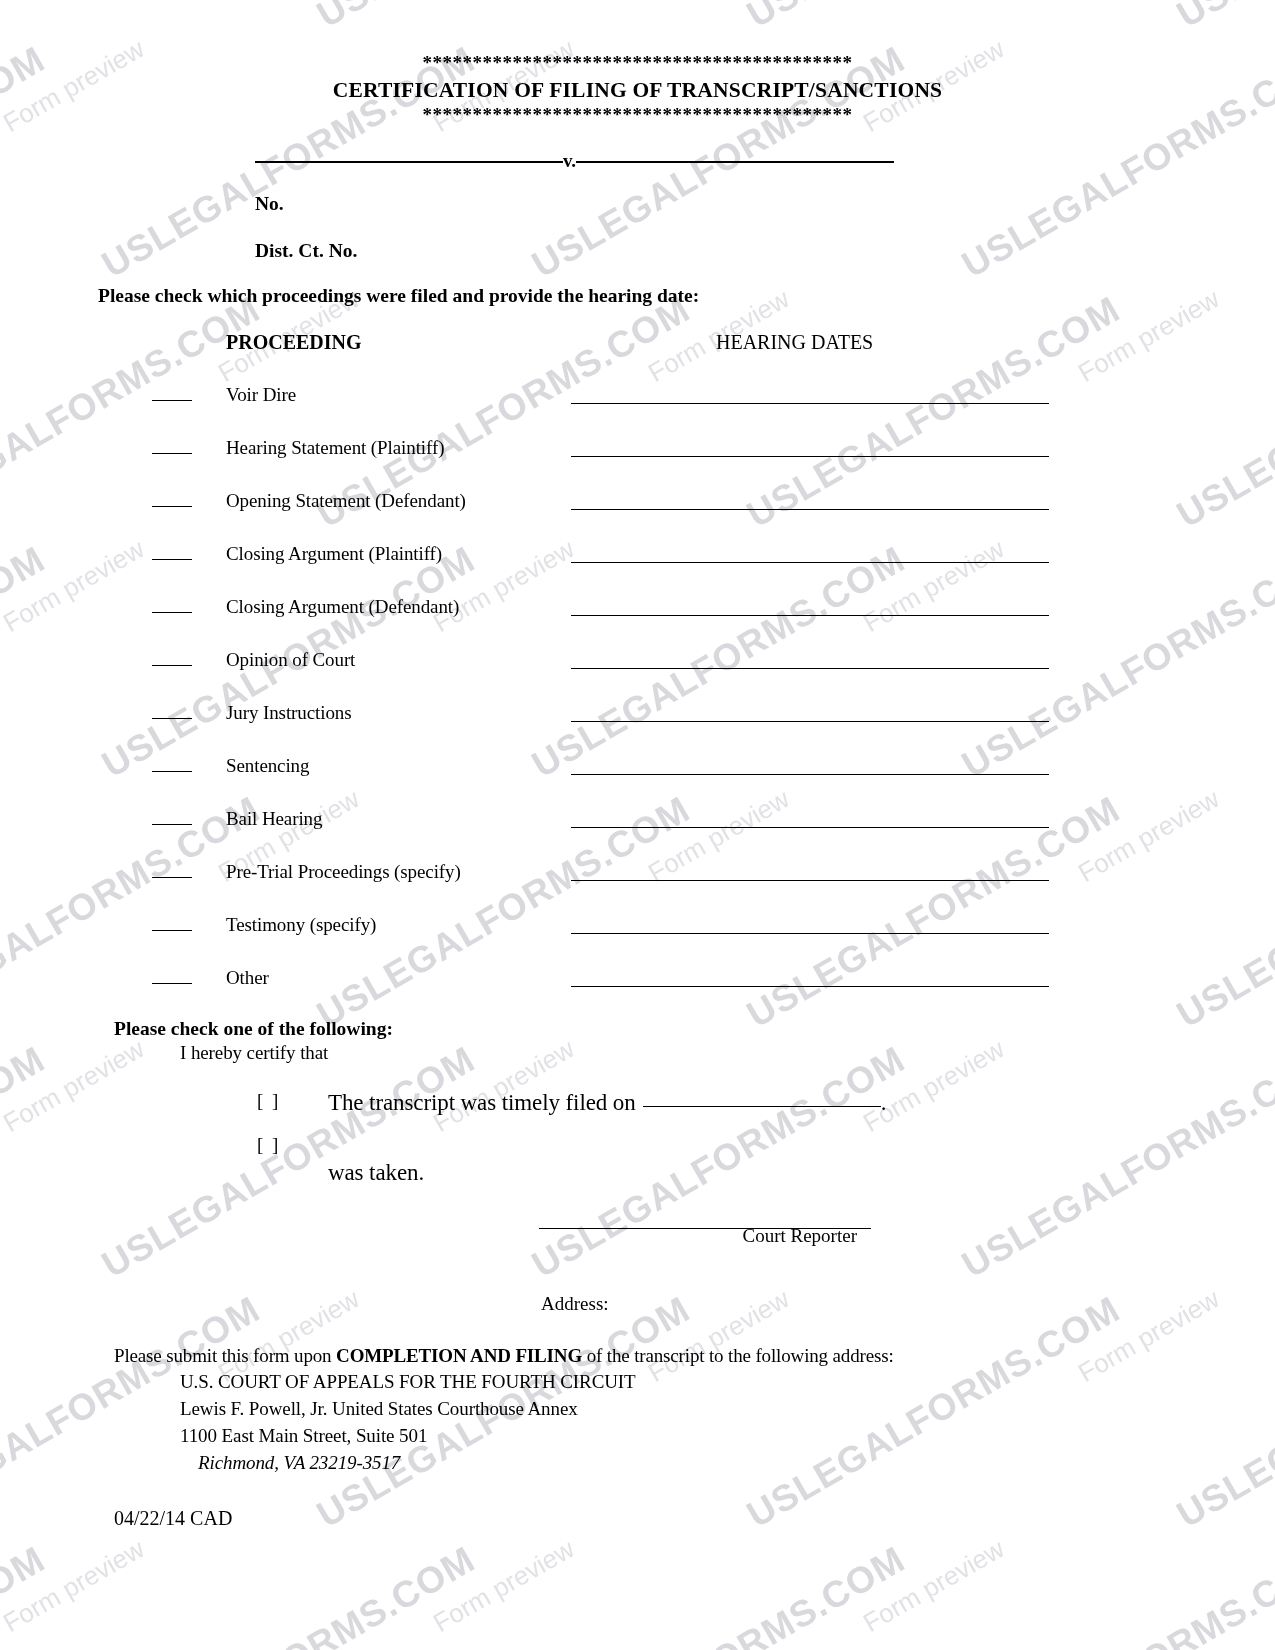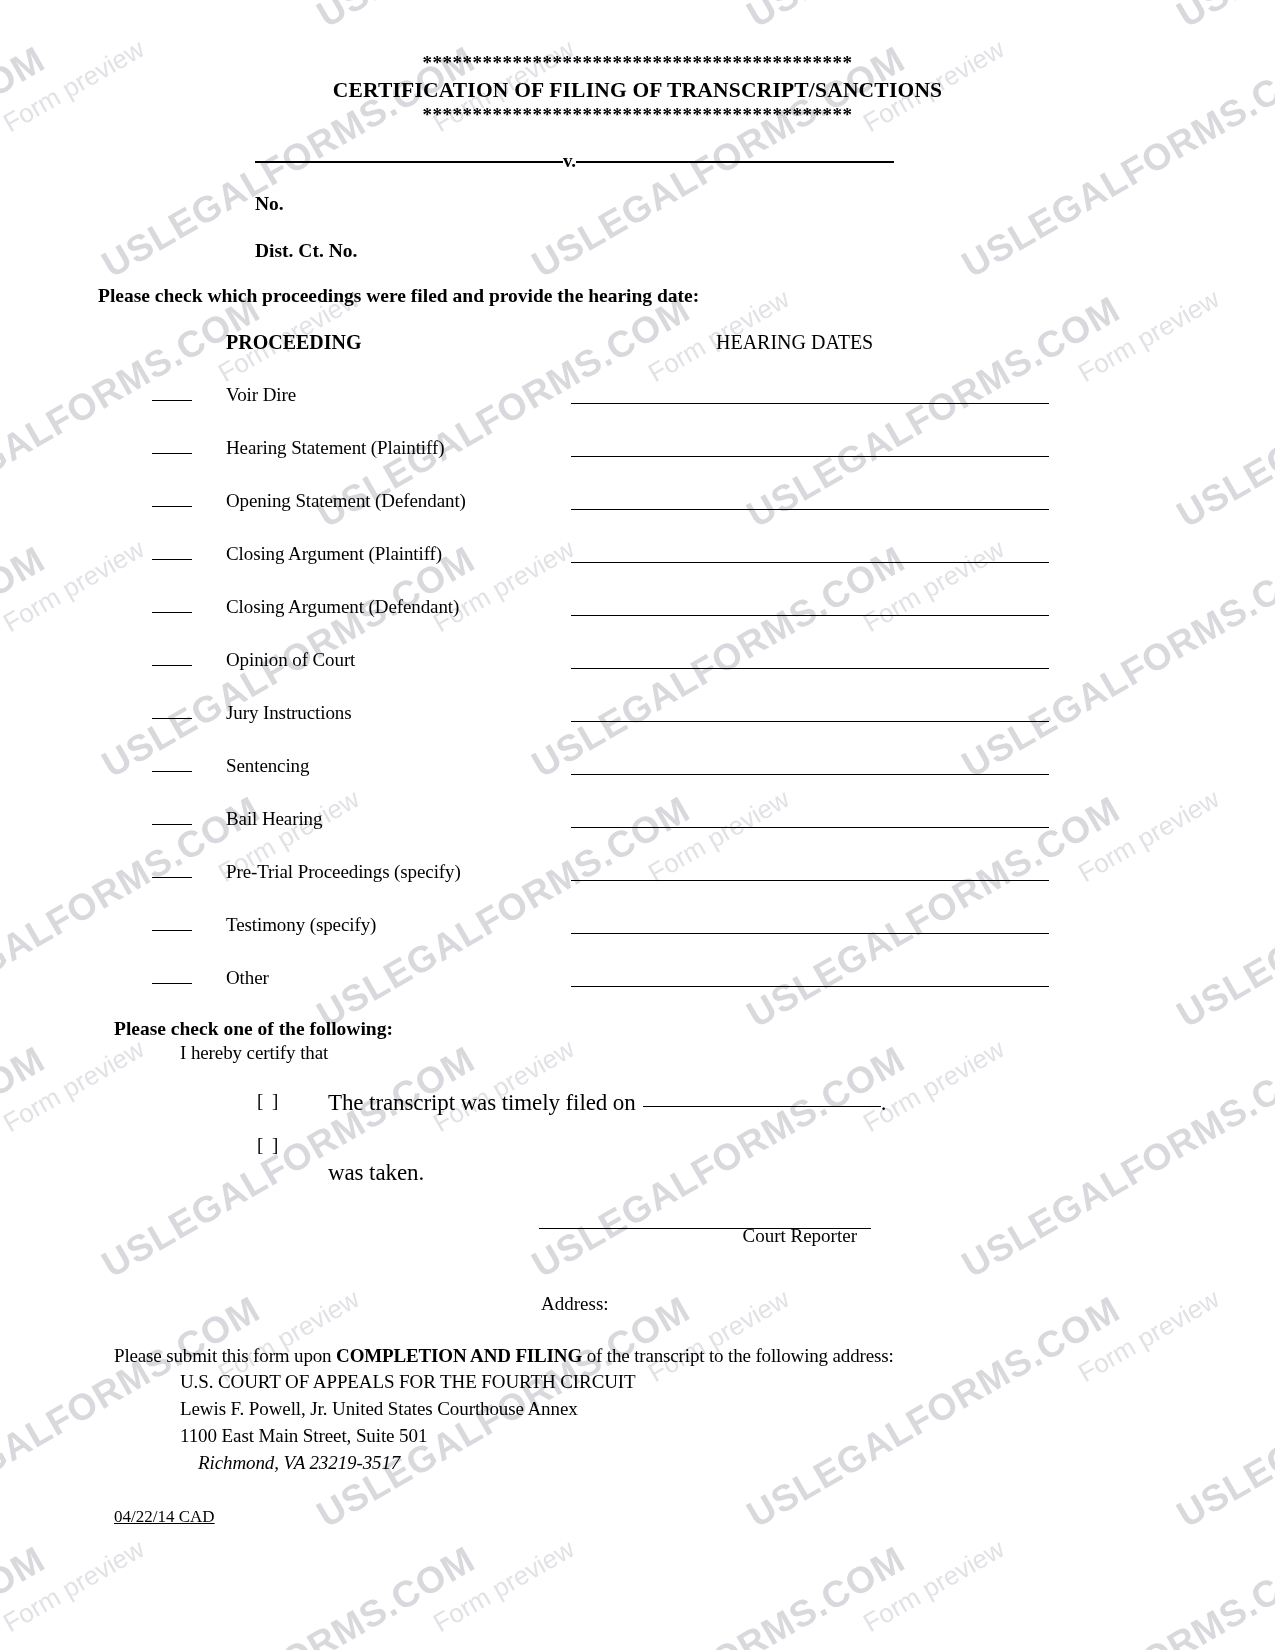--- a/index.html
+++ b/index.html
@@ -185,23 +185,22 @@
   }
   .footer-line b { font-weight: 700; }
   .addr-line {
     position: absolute;
     font-size: 19px;
     white-space: nowrap;
     letter-spacing: -0.1px;
   }
   .stamp {
     position: absolute;
-    font-size: 17px;
-    white-space: nowrap;
-    text-decoration: underline;
+    font-size: 20px;
+    white-space: nowrap;
   }
 </style>
 </head>
 <body>
 
 <div class="page">
 
   <div class="watermarks">
       <div class="wm" style="left: -120px; top: 0px;">USLEGALFORMS.COM</div>
       <div class="wm-prev" style="left: -2px; top: 112px;">Form preview</div>

